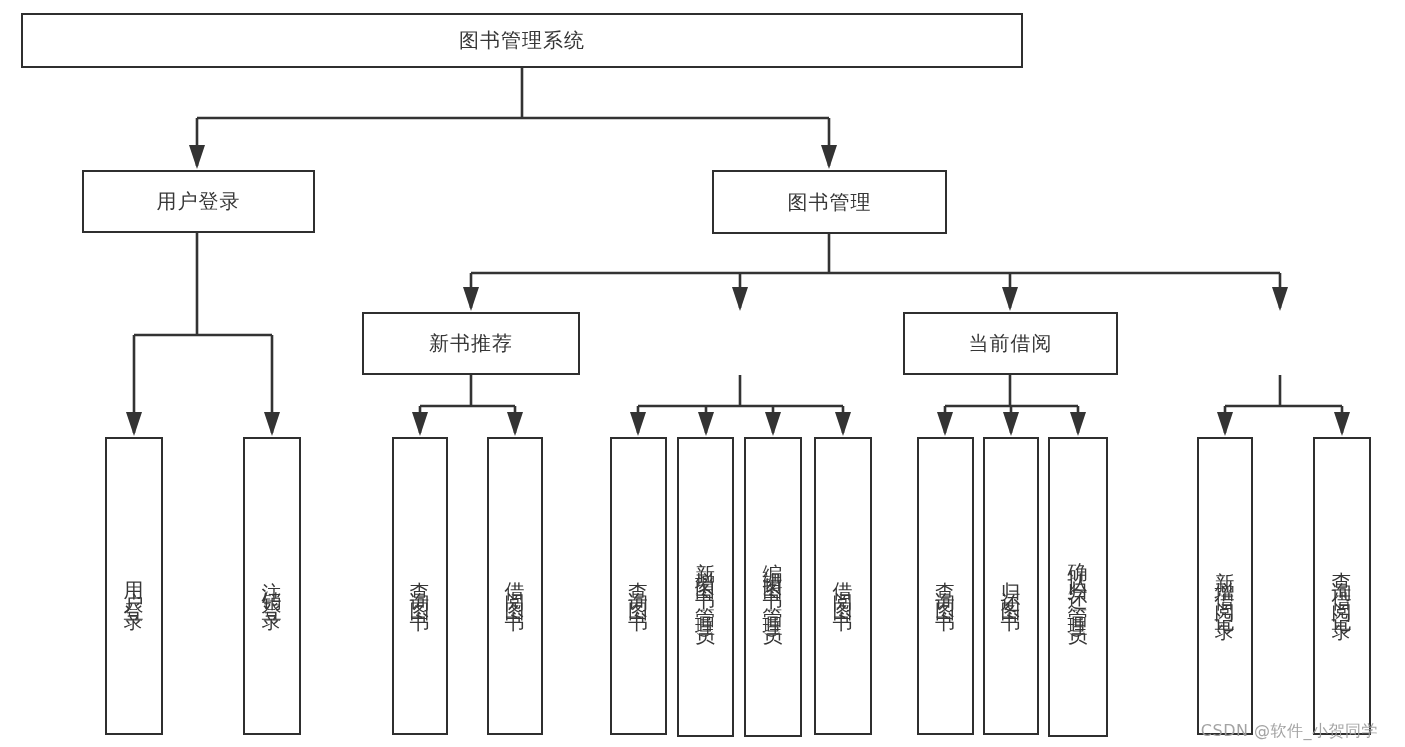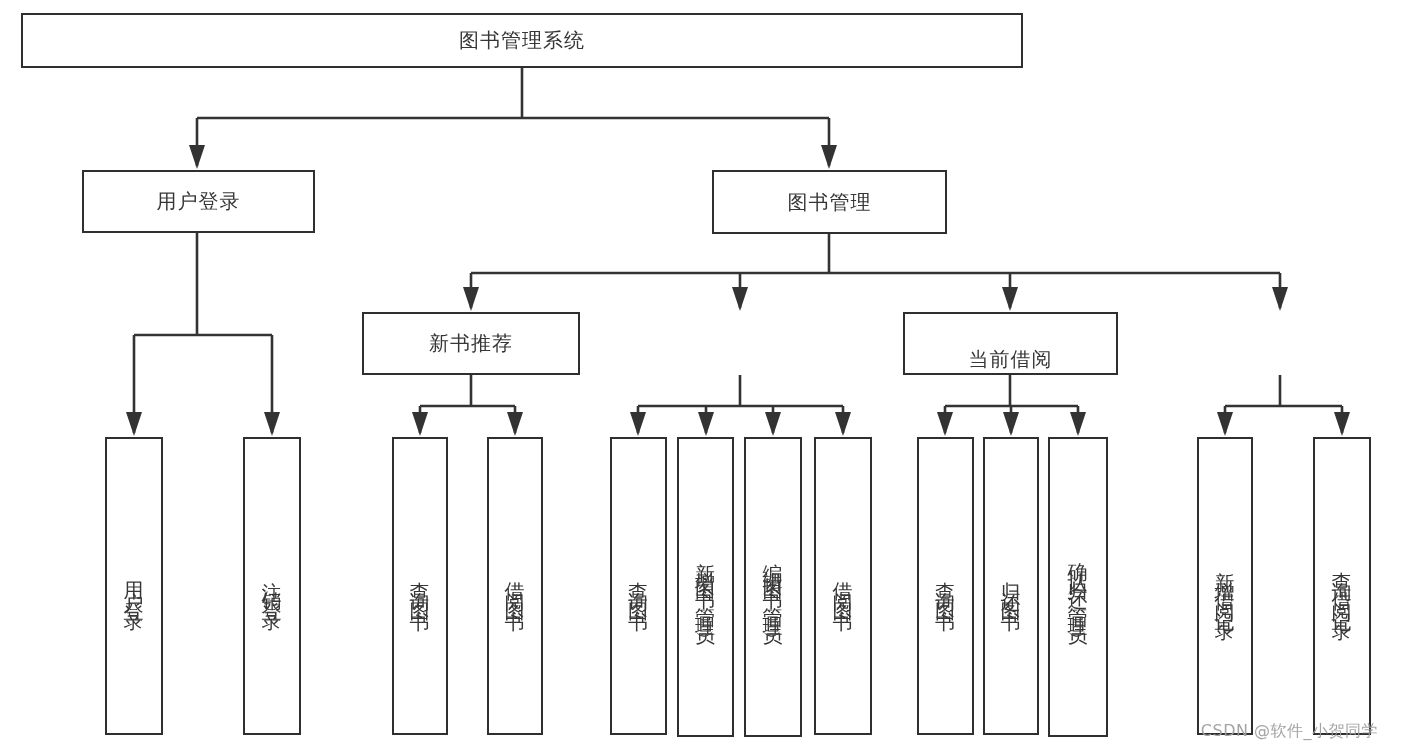--- a/index.html
+++ b/index.html
@@ -115,21 +115,21 @@
   <div class="node hbox" style="left:82px; top:170px; width:233px; height:63px;">
     <span>用户登录</span>
   </div>
   <div class="node hbox" style="left:712px; top:170px; width:235px; height:64px;">
     <span>图书管理</span>
   </div>
 
   <div class="node hbox" style="left:362px; top:312px; width:218px; height:63px;">
     <span>新书推荐</span>
   </div>
-  <div class="node hbox" style="left:903px; top:312px; width:215px; height:63px;align-items:flex-end;">
+  <div class="node hbox" style="left:903px; top:312px; width:215px; height:63px;">
     <span>当前借阅</span>
   </div>
 
   <div class="node vbox" style="left:105px; top:437px; width:58px; height:298px;">
     <span>用户登录</span>
   </div>
   <div class="node vbox" style="left:243px; top:437px; width:58px; height:298px;">
     <span>注销登录</span>
   </div>
 

